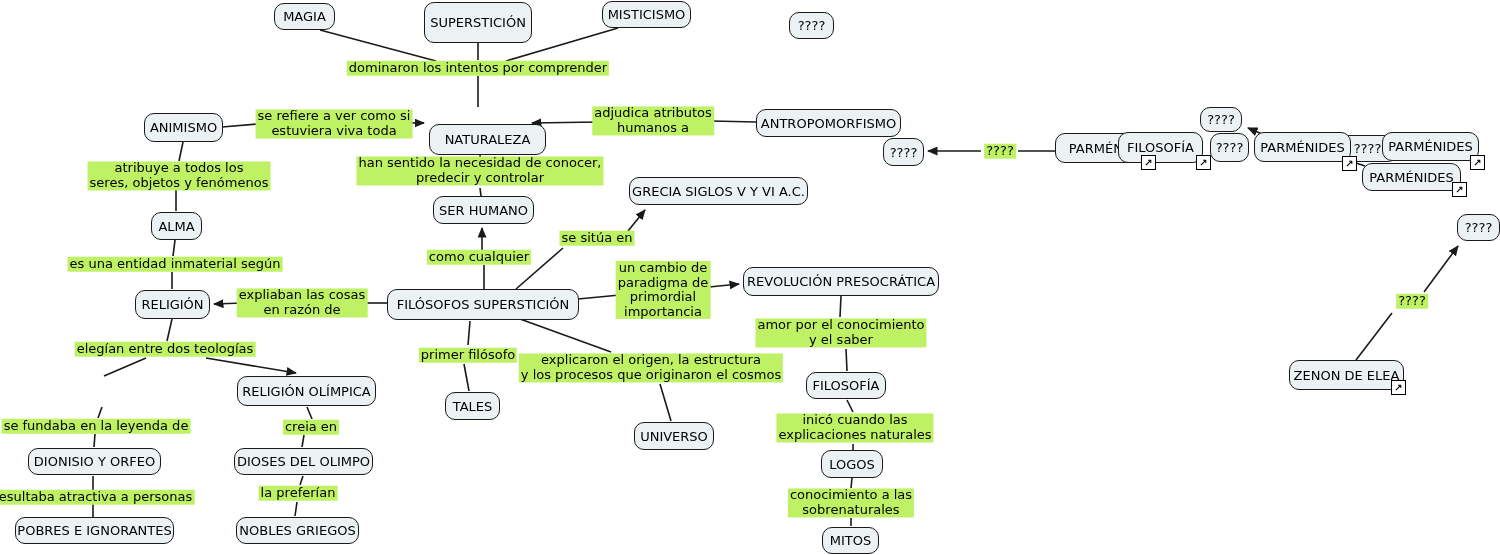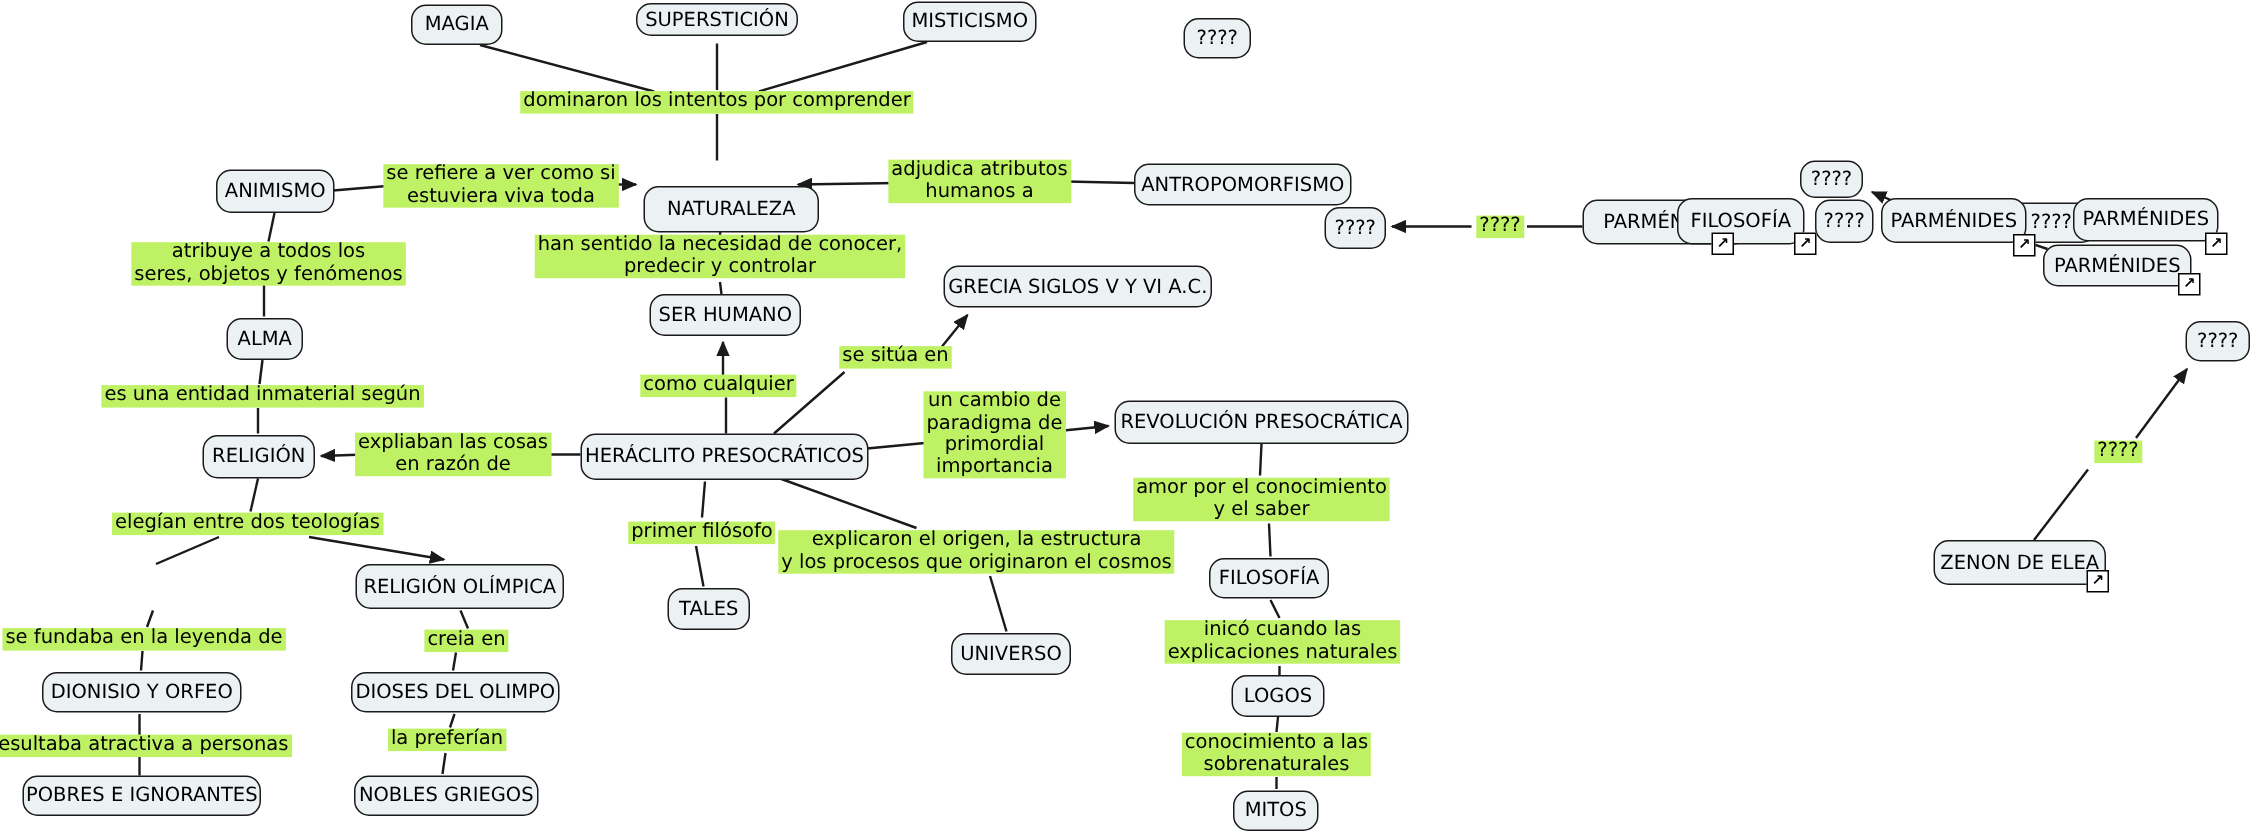--- a/index.html
+++ b/index.html
@@ -107,31 +107,31 @@
   <div class="lbl" style="left:841px;top:333px">amor por el conocimiento
 y el saber</div>
   <div class="lbl" style="left:855px;top:428px">inicó cuando las
 explicaciones naturales</div>
   <div class="lbl" style="left:851px;top:503px">conocimiento a las
 sobrenaturales</div>
   <div class="lbl" style="left:1000px;top:151px">????</div>
   <div class="lbl" style="left:1412px;top:301px">????</div>
 
   <div class="node" style="left:274px;top:3px;width:61px;height:27px">MAGIA</div>
-  <div class="node" style="left:424px;top:2px;width:108px;height:22px">SUPERSTICIÓN</div>
+  <div class="node" style="left:424px;top:2px;width:108px;height:41px">SUPERSTICIÓN</div>
   <div class="node" style="left:602px;top:1px;width:89px;height:27px">MISTICISMO</div>
   <div class="node" style="left:789px;top:12px;width:45px;height:27px">????</div>
   <div class="node" style="left:429px;top:124px;width:117px;height:31px">NATURALEZA</div>
   <div class="node" style="left:144px;top:113px;width:79px;height:29px">ANIMISMO</div>
   <div class="node" style="left:151px;top:212px;width:51px;height:28px">ALMA</div>
   <div class="node" style="left:135px;top:290px;width:75px;height:29px">RELIGIÓN</div>
   <div class="node" style="left:433px;top:196px;width:101px;height:28px">SER HUMANO</div>
   <div class="node" style="left:629px;top:177px;width:179px;height:28px">GRECIA SIGLOS V Y VI A.C.</div>
   <div class="node" style="left:756px;top:109px;width:145px;height:28px">ANTROPOMORFISMO</div>
-  <div class="node" style="left:387px;top:289px;width:192px;height:31px">HERÁCLITO PRESOCRÁTICOS</div>
+  <div class="node" style="left:387px;top:289px;width:192px;height:31px">FILÓSOFOS SUPERSTICIÓN</div>
   <div class="node" style="left:743px;top:267px;width:196px;height:29px">REVOLUCIÓN PRESOCRÁTICA</div>
   <div class="node" style="left:806px;top:372px;width:80px;height:27px">FILOSOFÍA</div>
   <div class="node" style="left:821px;top:450px;width:62px;height:28px">LOGOS</div>
   <div class="node" style="left:822px;top:527px;width:57px;height:27px">MITOS</div>
   <div class="node" style="left:445px;top:392px;width:55px;height:28px">TALES</div>
   <div class="node" style="left:634px;top:422px;width:80px;height:28px">UNIVERSO</div>
   <div class="node" style="left:28px;top:448px;width:133px;height:27px">DIONISIO Y ORFEO</div>
   <div class="node" style="left:15px;top:517px;width:159px;height:27px">POBRES E IGNORANTES</div>
   <div class="node" style="left:237px;top:376px;width:139px;height:30px">RELIGIÓN OLÍMPICA</div>
   <div class="node" style="left:234px;top:448px;width:139px;height:27px">DIOSES DEL OLIMPO</div>

